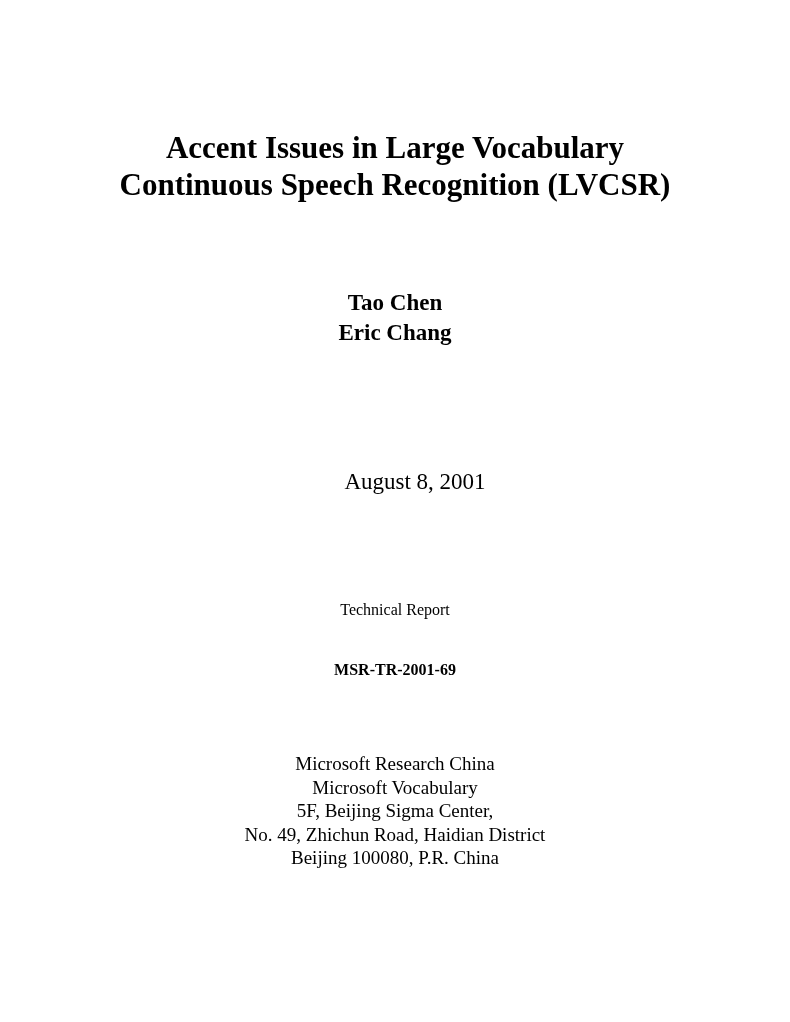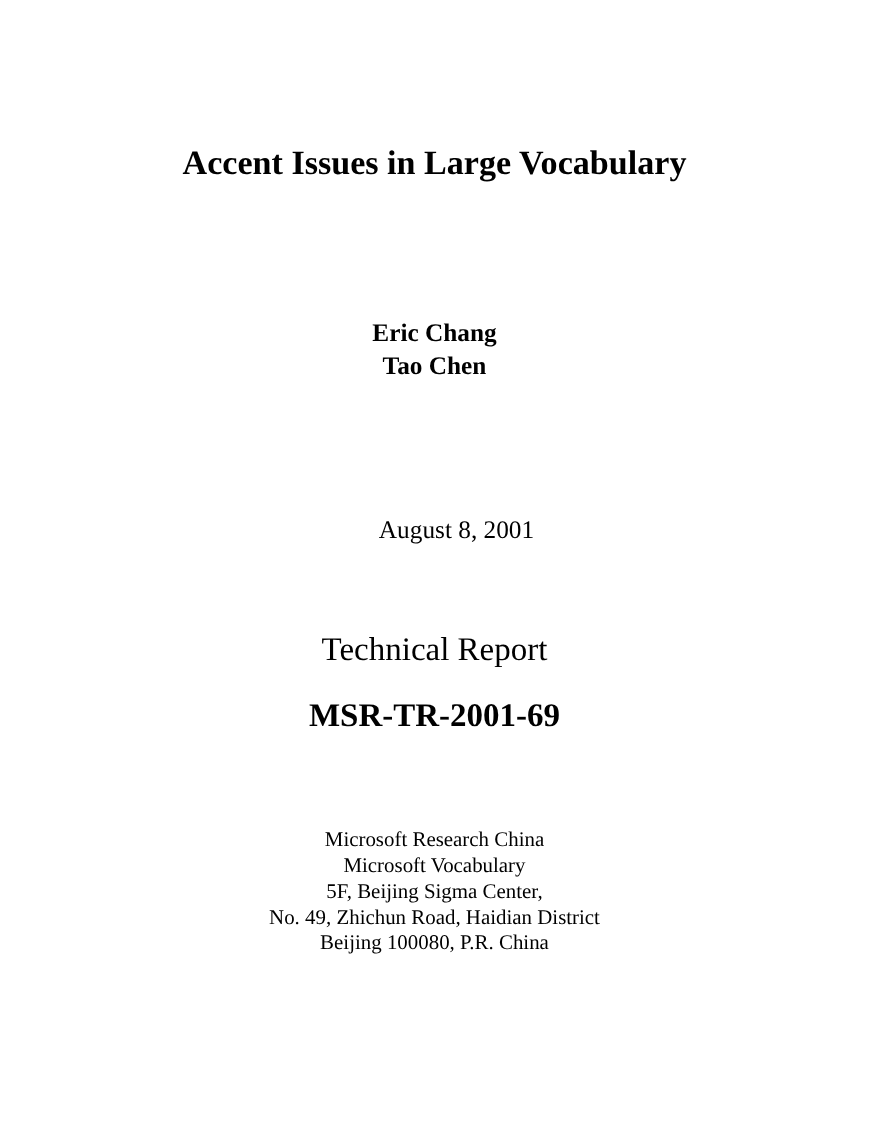--- a/index.html
+++ b/index.html
@@ -40,22 +40,22 @@
       font-weight: bold;
       line-height: 30px;
     }
     .date {
       top: 467px;
       font-size: 23px;
       line-height: 30px;
       margin-left: 20px;
     }
     .report {
-      top: 577px;
-      font-size: 30px;
+      top: 596px;
+      font-size: 16px;
       line-height: 28px;
     }
     .report .num {
       font-weight: bold;
       margin-top: 32px;
     }
     .affil {
       top: 752px;
       font-size: 19px;
       line-height: 23.5px;
@@ -65,25 +65,26 @@
       white-space: nowrap;
     }
   </style>
 </head>
 <body>
 
 <div class="page">
 
   <div class="block title">
     <span class="line">Accent Issues in Large Vocabulary</span>
+    <span class="line">Continuous Speech Recognition (LVCSR)</span>
   </div>
 
   <div class="block authors">
+    <span class="line">Tao Chen</span>
     <span class="line">Eric Chang</span>
-    <span class="line">Tao Chen</span>
   </div>
 
   <div class="block date">
     <span class="line">August 8, 2001</span>
   </div>
 
   <div class="block report">
     <span class="line">Technical Report</span>
     <span class="line num">MSR-TR-2001-69</span>
   </div>

